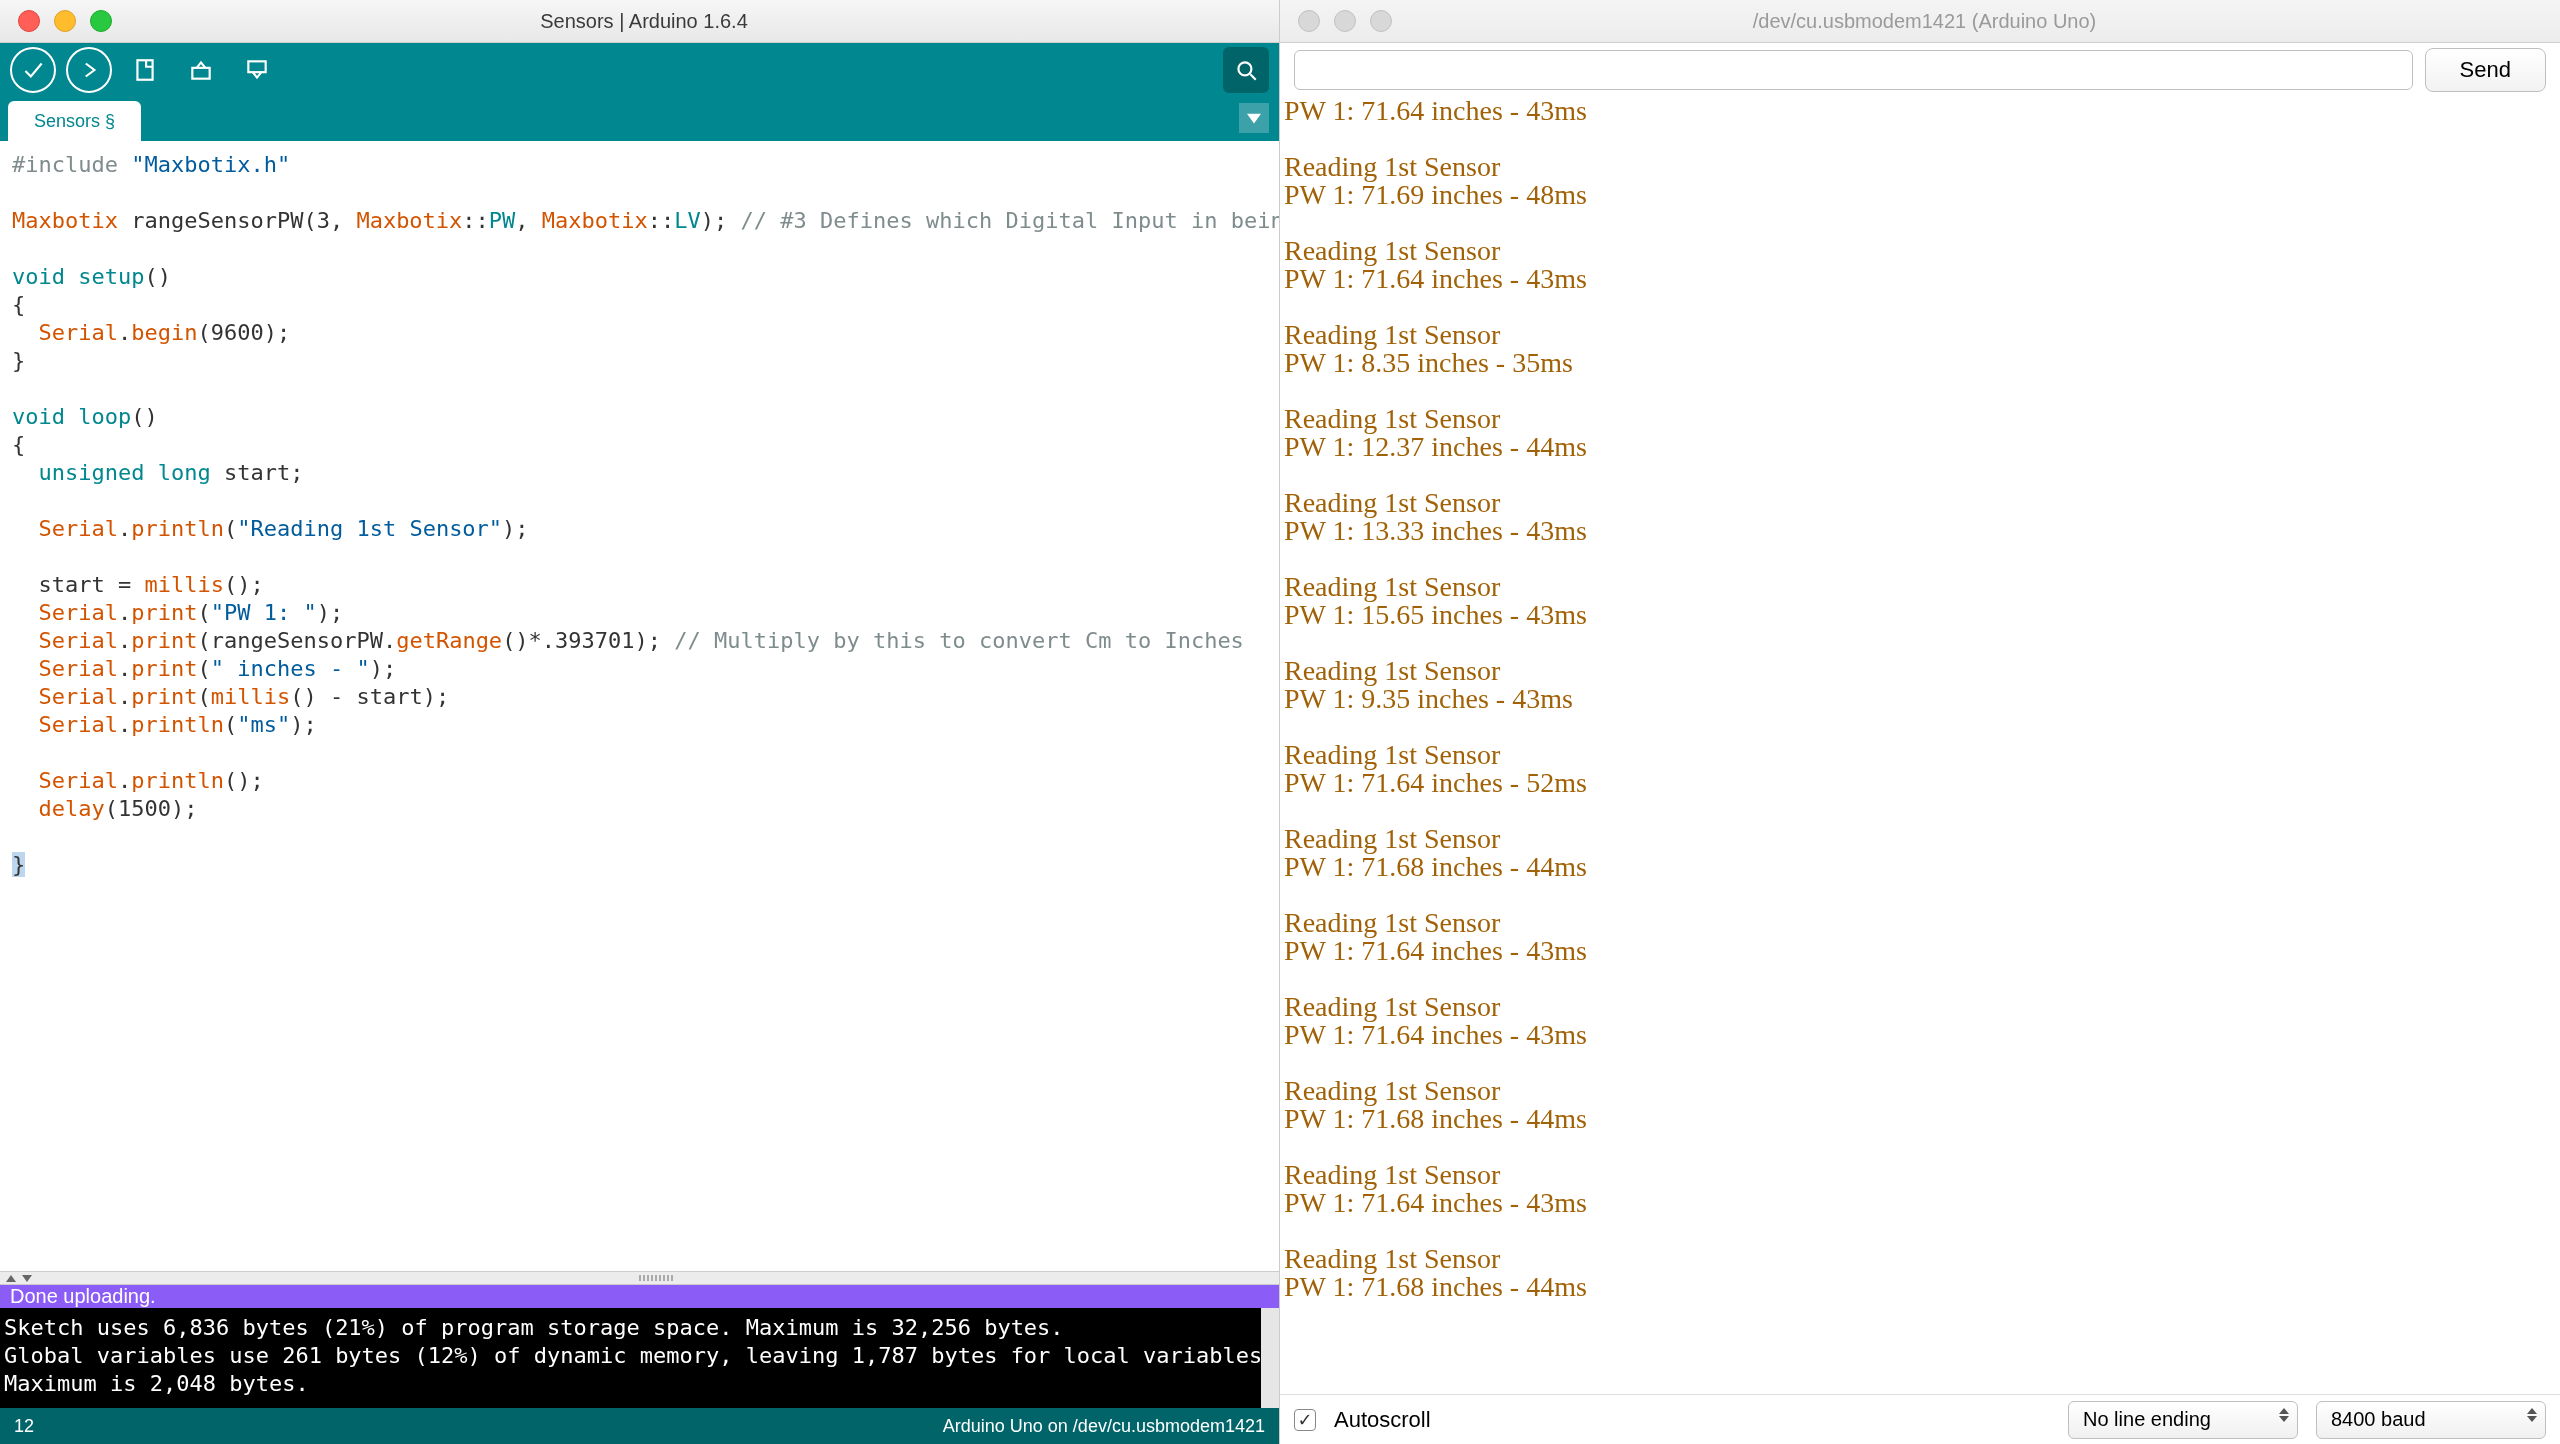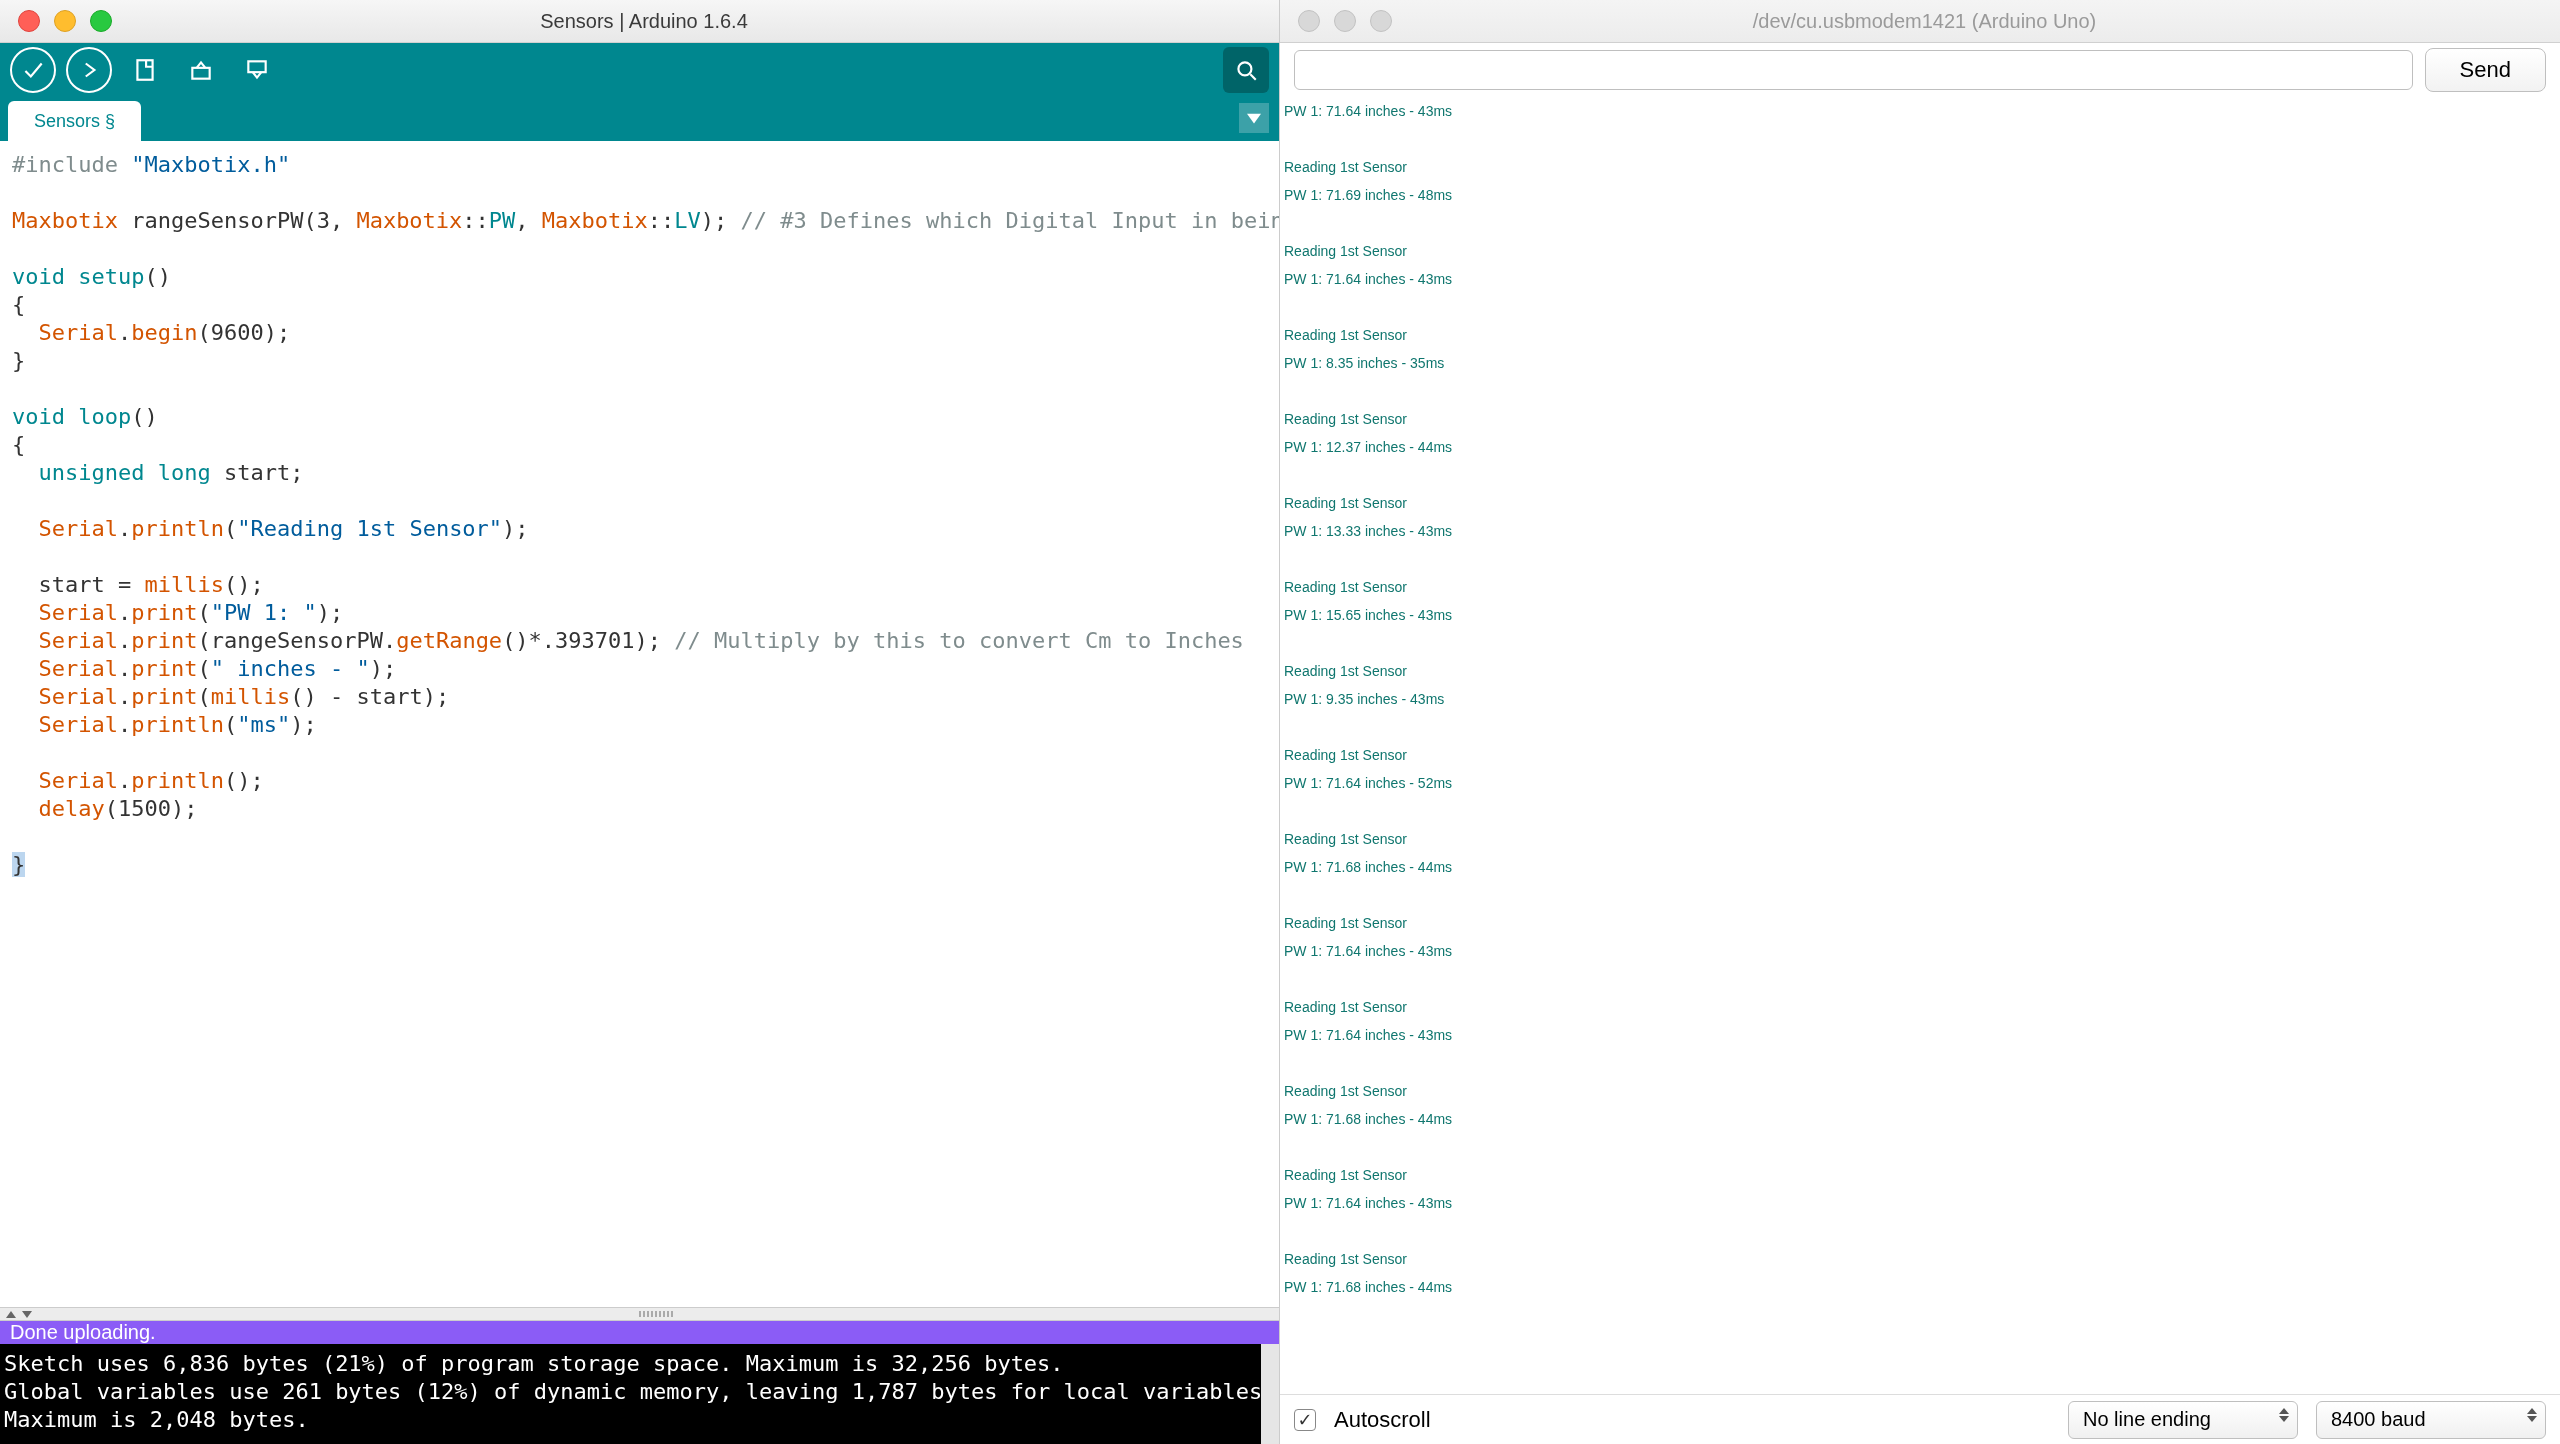--- a/index.html
+++ b/index.html
@@ -55,21 +55,21 @@
 .console-wrap{display:flex;border-radius:11px;}
 .console-wrap .console{flex:1;}
 .footer{background:#006468;color:#fff;height:36px;display:flex;align-items:center;padding:0 14px;font-size:18px;}
 .footer span:last-child{margin-left:auto;}
 
 
 .monitor-top{height:54px;display:flex;align-items:center;padding:0 14px;gap:12px;}
 .monitor-input{flex:1;height:40px;border:1px solid #bfbfbf;border-radius:6px;background:#fff;padding:0 8px;font-size:18px;}
 .send-btn{height:44px;padding:0 34px;border:1px solid #bfbfbf;border-radius:8px;background:linear-gradient(#fff,#f2f2f2);font-size:22px;}
 
-.monitor-body{flex:1;background:#fff;font-family:Liberation Sans, sans-serif;font-size:14px;line-height:28px;padding:0 4px;white-space:pre;overflow:hidden;color:#0f766e;}
+.monitor-body{flex:1;background:#fff;font-family:Liberation Serif, serif;font-size:28px;line-height:28px;padding:0 4px;white-space:pre;overflow:hidden;color:#a16207;}
 
 .monitor-footer{height:50px;border-top:1px solid #ddd;display:flex;align-items:center;padding:0 14px;gap:18px;}
 .chk{width:22px;height:22px;border:1px solid #888;border-radius:4px;display:flex;align-items:center;justify-content:center;font-size:18px;color:#333;}
 .sel{height:38px;border:1px solid #bfbfbf;border-radius:6px;background:linear-gradient(#fff,#f0f0f0);font-size:20px;display:flex;align-items:center;padding:0 34px 0 14px;position:relative;min-width:230px;}
 .sel .arrws{position:absolute;right:8px;top:6px;display:flex;flex-direction:column;gap:2px;}
 .sel .arrws div{width:0;height:0;border-left:5px solid transparent;border-right:5px solid transparent;}
 .sel .arrws .u{border-bottom:6px solid #555;}
 .sel .arrws .d{border-top:6px solid #555;}
 .flex-spacer{flex:1;}
 </style>
@@ -172,20 +172,24 @@
       <span>Done uploading.</span>
     </div>
 
   <div class="console-wrap">
     <div class="console" id="console-lines">Sketch uses 6,836 bytes (21%) of program storage space. Maximum is 32,256 bytes.
 Global variables use 261 bytes (12%) of dynamic memory, leaving 1,787 bytes for local variables.
 Maximum is 2,048 bytes.</div>
     <div class="console-scroll"></div>
   </div>
 
+  <div class="footer">
+    <span>12</span>
+    <span>Arduino Uno on /dev/cu.usbmodem1421</span>
+  </div>
 </div>
 
 <div class="window monitor-window">
   <div class="titlebar inactive">
     <div class="traffic">
       <div class="dot"></div>
       <div class="dot"></div>
       <div class="dot"></div>
     </div>
     <div class="title">/dev/cu.usbmodem1421 (Arduino Uno)</div>

